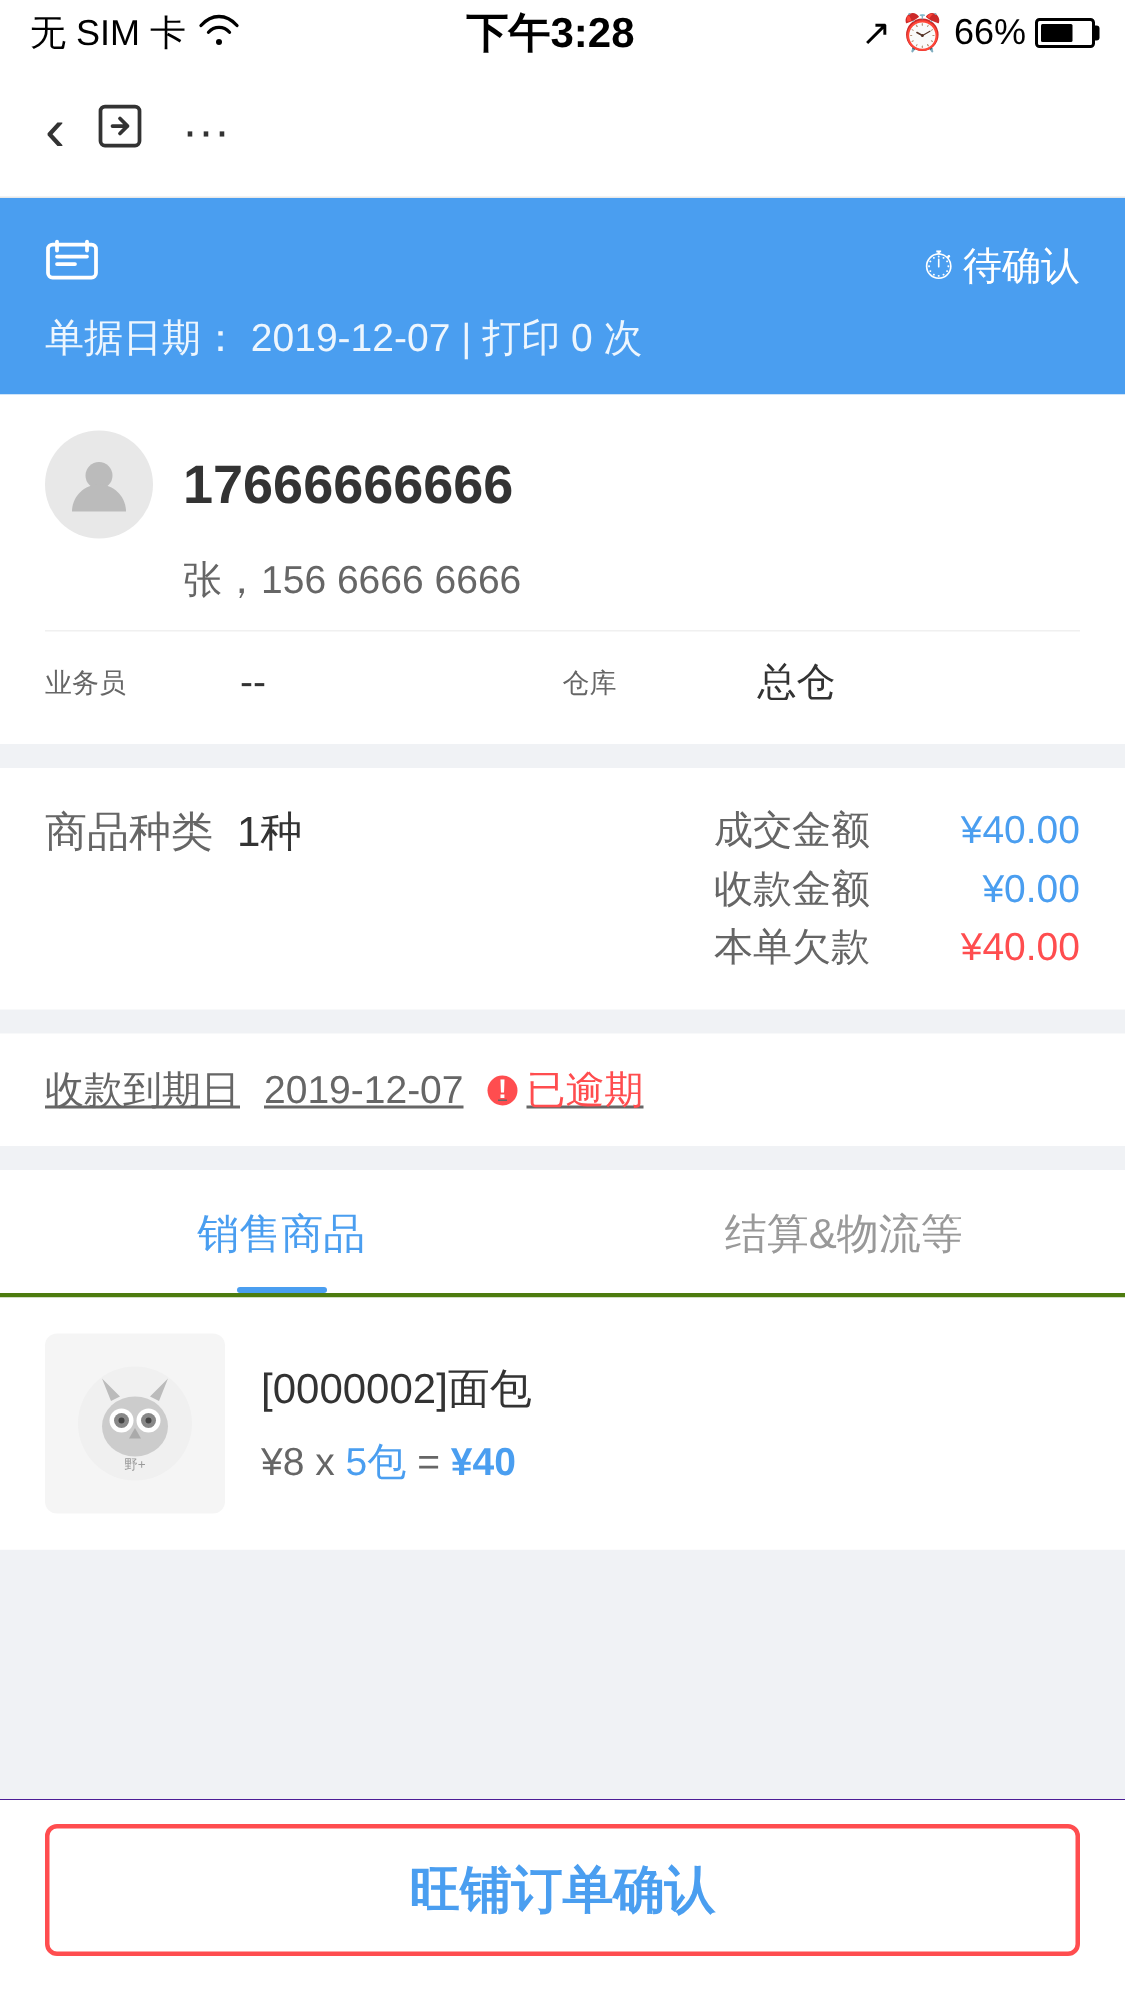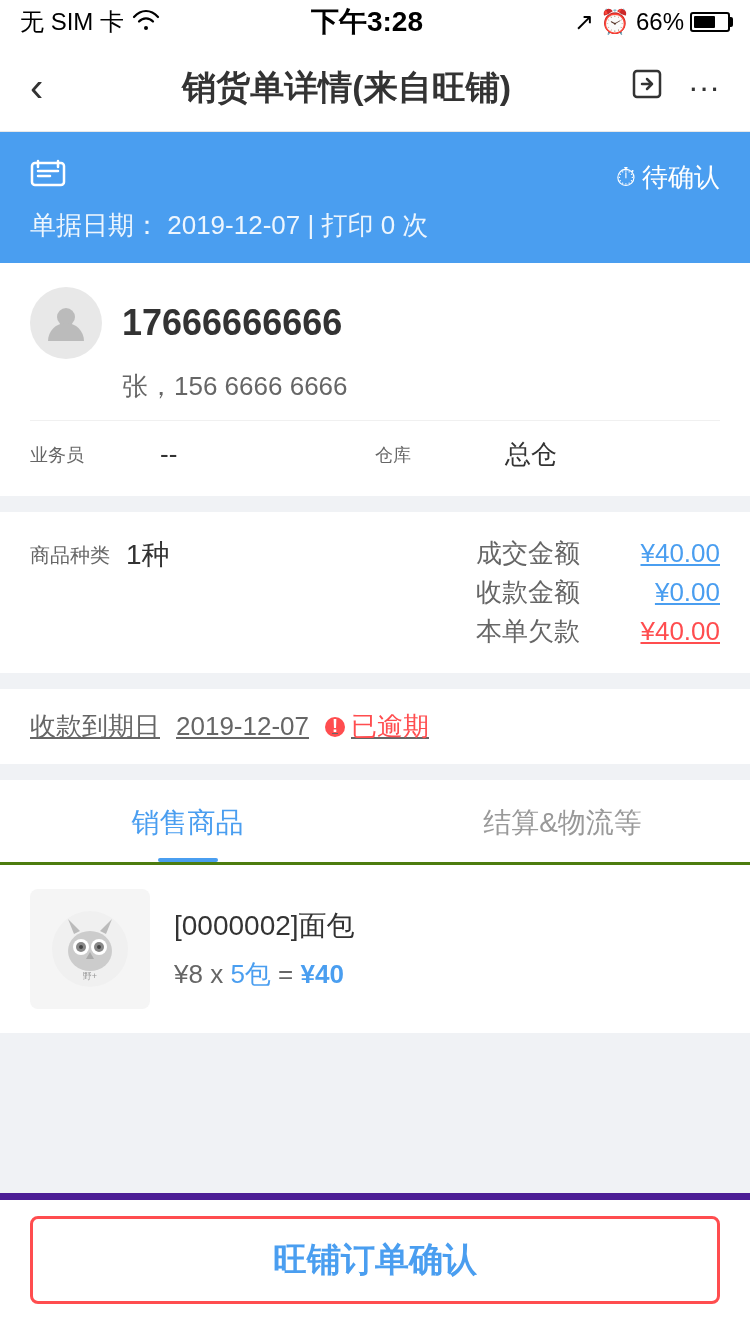--- a/index.html
+++ b/index.html
@@ -169,21 +169,21 @@
       display: flex;
       align-items: flex-start;
     }
     .summary-left {
       flex: 1;
       display: flex;
       align-items: center;
       gap: 16px;
     }
     .summary-label {
-      font-size: 20px;
+      font-size: 28px;
       color: #666;
     }
     .summary-value {
       font-size: 28px;
       color: #333;
     }
     .summary-right {
       display: flex;
       flex-direction: column;
       align-items: flex-end;
@@ -196,21 +196,20 @@
     }
     .amount-label {
       font-size: 26px;
       color: #666;
     }
     .amount-value {
       font-size: 26px;
       color: #4a9ef0;
       min-width: 120px;
       text-align: right;
-      text-decoration: underline;
     }
     .amount-value.red {
       color: #ff4d4f;
     }
 
     
     .due-section {
       background: #fff;
       padding: 20px 30px;
       margin-bottom: 16px;
@@ -323,21 +322,21 @@
     }
 
     
     .confirm-btn-area {
       position: fixed;
       bottom: 0;
       left: 0;
       width: 750px;
       background: #fff;
       padding: 16px 30px 30px;
-      border-top: 7px solid #4c1d95;
+      border-top: 1px solid #4c1d95;
     }
     .confirm-btn {
       width: 100%;
       height: 88px;
       background: #fff;
       border: 3px solid #ff4d4f;
       border-radius: 8px;
       font-size: 34px;
       color: #4a9ef0;
       font-weight: 600;
@@ -368,21 +367,20 @@
     <span>66%</span>
     <span class="battery-box">
       <span class="battery-fill"></span>
       <span class="battery-tip"></span>
     </span>
   </div>
 </div>
 
 <div class="nav-bar">
   <span class="nav-back">‹</span>
-  <span class="nav-title">销货单详情(来自旺铺)</span>
   <div class="nav-actions">
     <span class="nav-action-icon">
       <svg width="34" height="34" viewBox="0 0 34 34" fill="none">
         <rect x="4" y="4" width="26" height="26" rx="3" stroke="#333" stroke-width="2.5" fill="none"></rect>
         <path d="M12 17h10M17 12l5 5-5 5" stroke="#333" stroke-width="2.5" stroke-linecap="round" stroke-linejoin="round"></path>
       </svg>
     </span>
     <span class="nav-action-icon">···</span>
   </div>
 </div>

